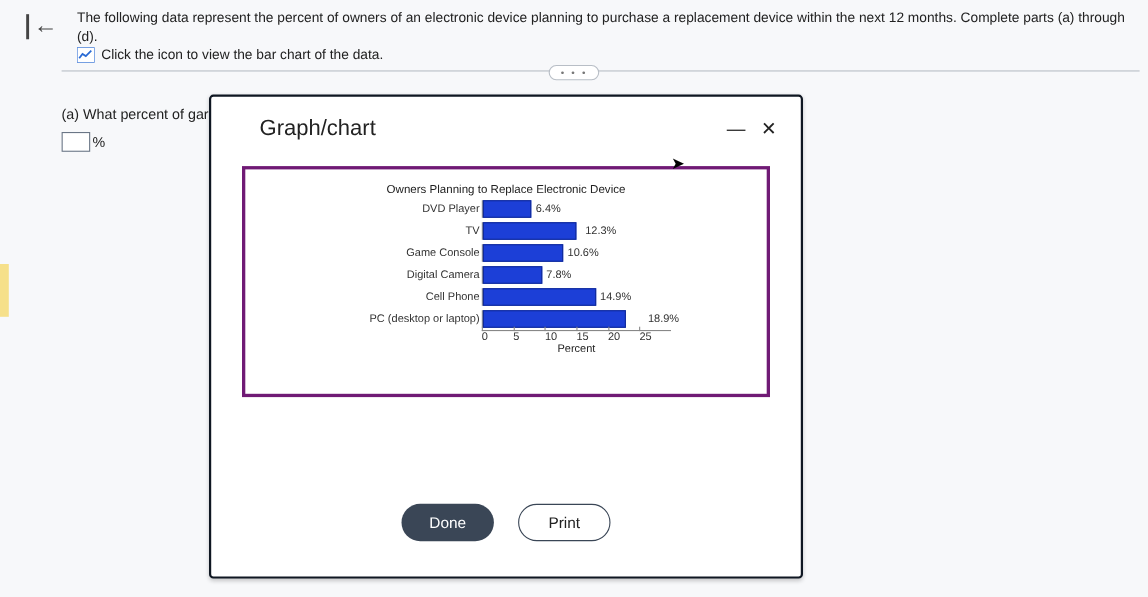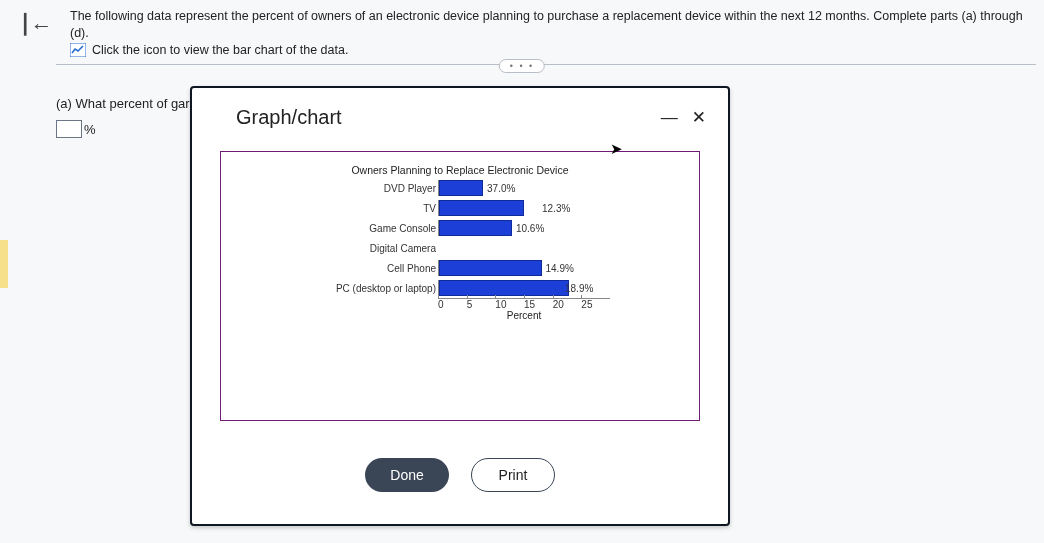--- a/index.html
+++ b/index.html
@@ -57,24 +57,24 @@
     .modal-head {
       display:flex; align-items:center; justify-content:space-between;
       padding:18px 22px 8px 44px;
     }
     .modal-title { font-size:20px; font-weight:400; color:#222; }
     .modal-ctrls { display:flex; align-items:center; gap:14px; }
     .modal-ctrls span { font-size:17px; cursor:pointer; color:#222; line-height:1; }
 
     .chart-panel {
       margin:14px 28px 0 28px;
-      border:1px solid #701a75;
+      border:3px solid #701a75;
       background:#fff;
       padding:12px 8px 4px 8px;
-      height:270px;
+      height:210px;
       position:relative;
     }
     .chart-title {
       font-size:10.5px; text-align:center; margin-bottom:2px;
     }
     .chart {
       position:relative;
       margin:0 auto;
       width:300px;
     }
@@ -178,52 +178,56 @@
     </div>
   </div>
 
   <div class="chart-panel">
     <div class="chart-title">Owners Planning to Replace Electronic Device</div>
     <div class="chart" id="chart">
         <div class="bar-row">
           <div class="bar-cat">DVD Player</div>
           <div class="bar-track" style="width: 172px;">
             <div class="bar" style="width: 44.032px;"></div>
-            <div class="bar-val" style="left: 46.032px;">37.0%</div>
+            <div class="bar-val" style="left: 46.032px;">6.4%</div>
           </div>
         </div>
         <div class="bar-row">
           <div class="bar-cat">TV</div>
           <div class="bar-track" style="width: 172px;">
             <div class="bar" style="width: 84.624px;"></div>
-            <div class="bar-val" style="left: 101px;">12.3%</div>
+            <div class="bar-val" style="left: 91px;">12.3%</div>
           </div>
         </div>
         <div class="bar-row">
           <div class="bar-cat">Game Console</div>
           <div class="bar-track" style="width: 172px;">
             <div class="bar" style="width: 72.928px;"></div>
             <div class="bar-val" style="left: 74.928px;">10.6%</div>
           </div>
         </div>
         <div class="bar-row">
           <div class="bar-cat">Digital Camera</div>
+          <div class="bar-track" style="width: 172px;">
+            <div class="bar" style="width: 53.664px;"></div>
+            <div class="bar-val" style="left: 55.664px;">7.8%</div>
+          </div>
         </div>
         <div class="bar-row">
           <div class="bar-cat">Cell Phone</div>
           <div class="bar-track" style="width: 172px;">
             <div class="bar" style="width: 102.512px;"></div>
             <div class="bar-val" style="left: 104.512px;">14.9%</div>
           </div>
         </div>
         <div class="bar-row">
           <div class="bar-cat">PC (desktop or laptop)</div>
           <div class="bar-track" style="width: 172px;">
             <div class="bar" style="width: 130.032px;"></div>
-            <div class="bar-val" style="left: 124px;">18.9%</div>
+            <div class="bar-val" style="left: 148px;">18.9%</div>
           </div>
         </div>
         <div class="axis" style="width: 172px;">
           <div class="tick" style="width: 34.4px;">0</div>
           <div class="tick" style="width: 34.4px;">5</div>
           <div class="tick" style="width: 34.4px;">10</div>
           <div class="tick" style="width: 34.4px;">15</div>
           <div class="tick" style="width: 34.4px;">20</div>
           <div class="tick" style="width: 34.4px;">25</div>
         </div>

